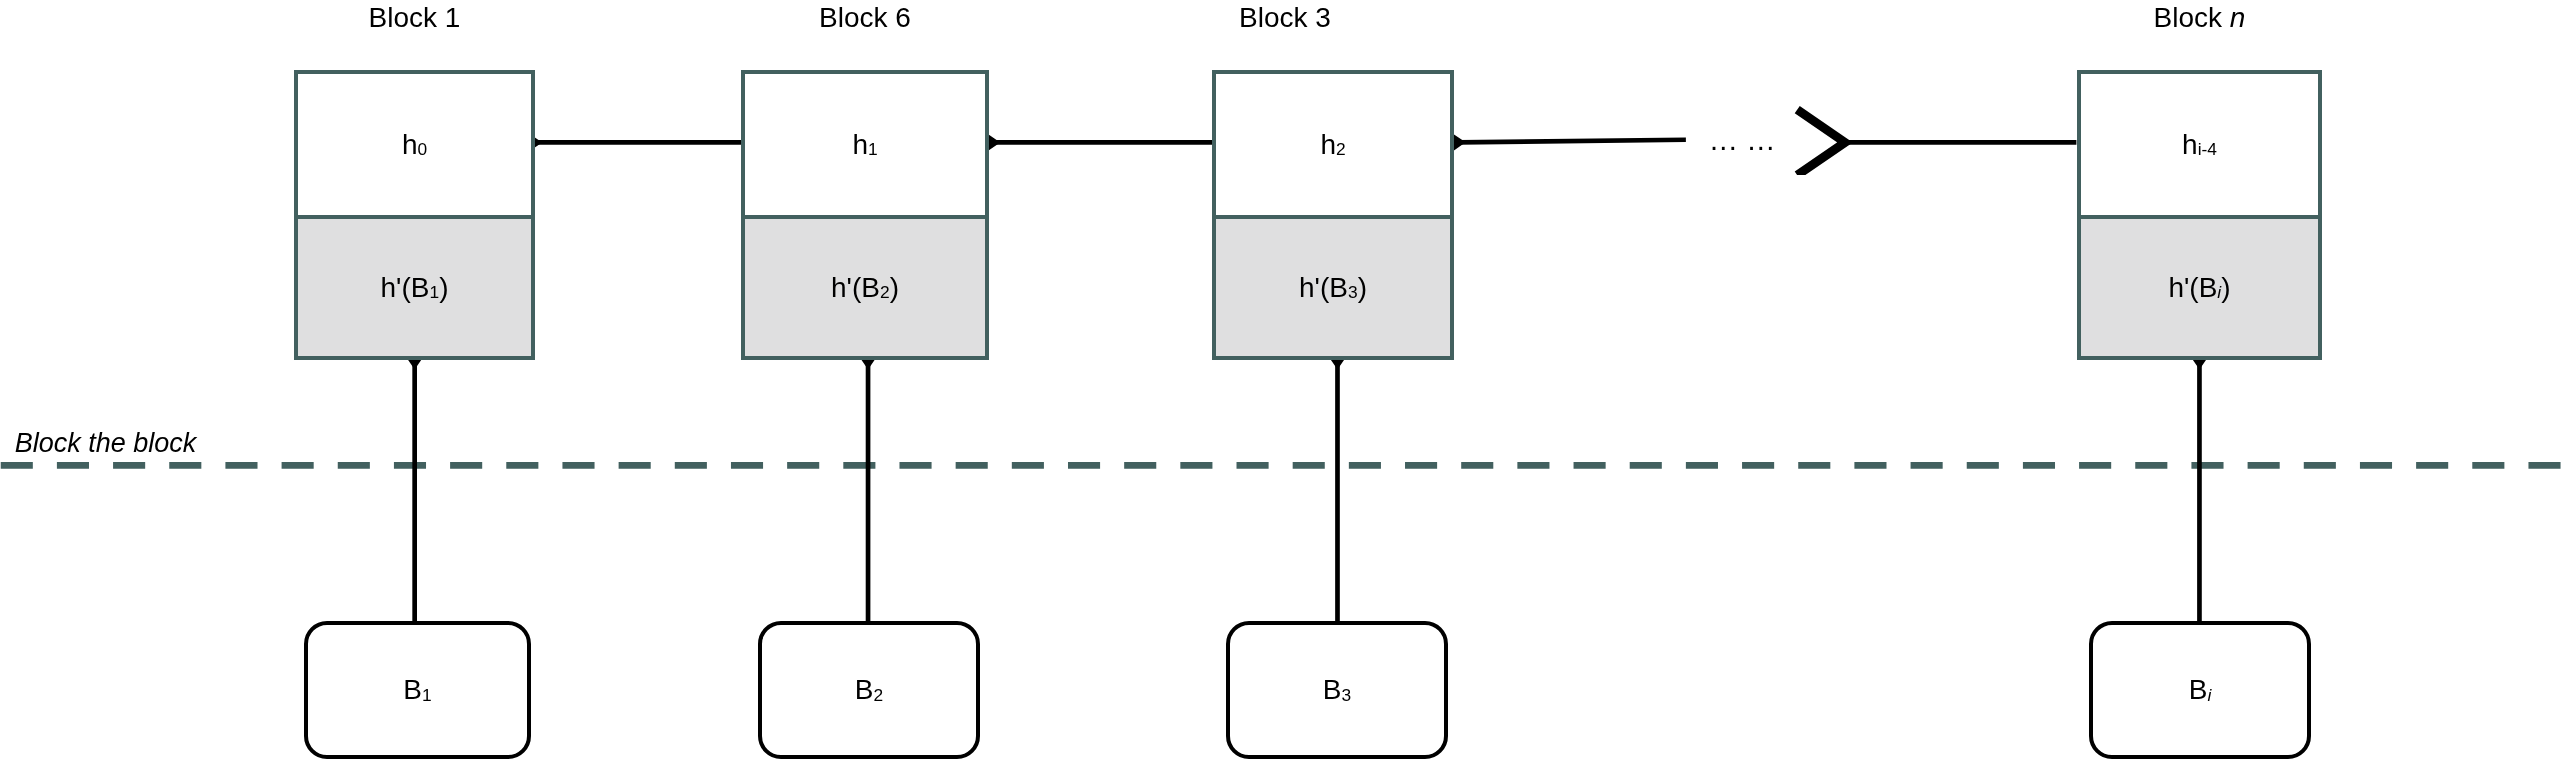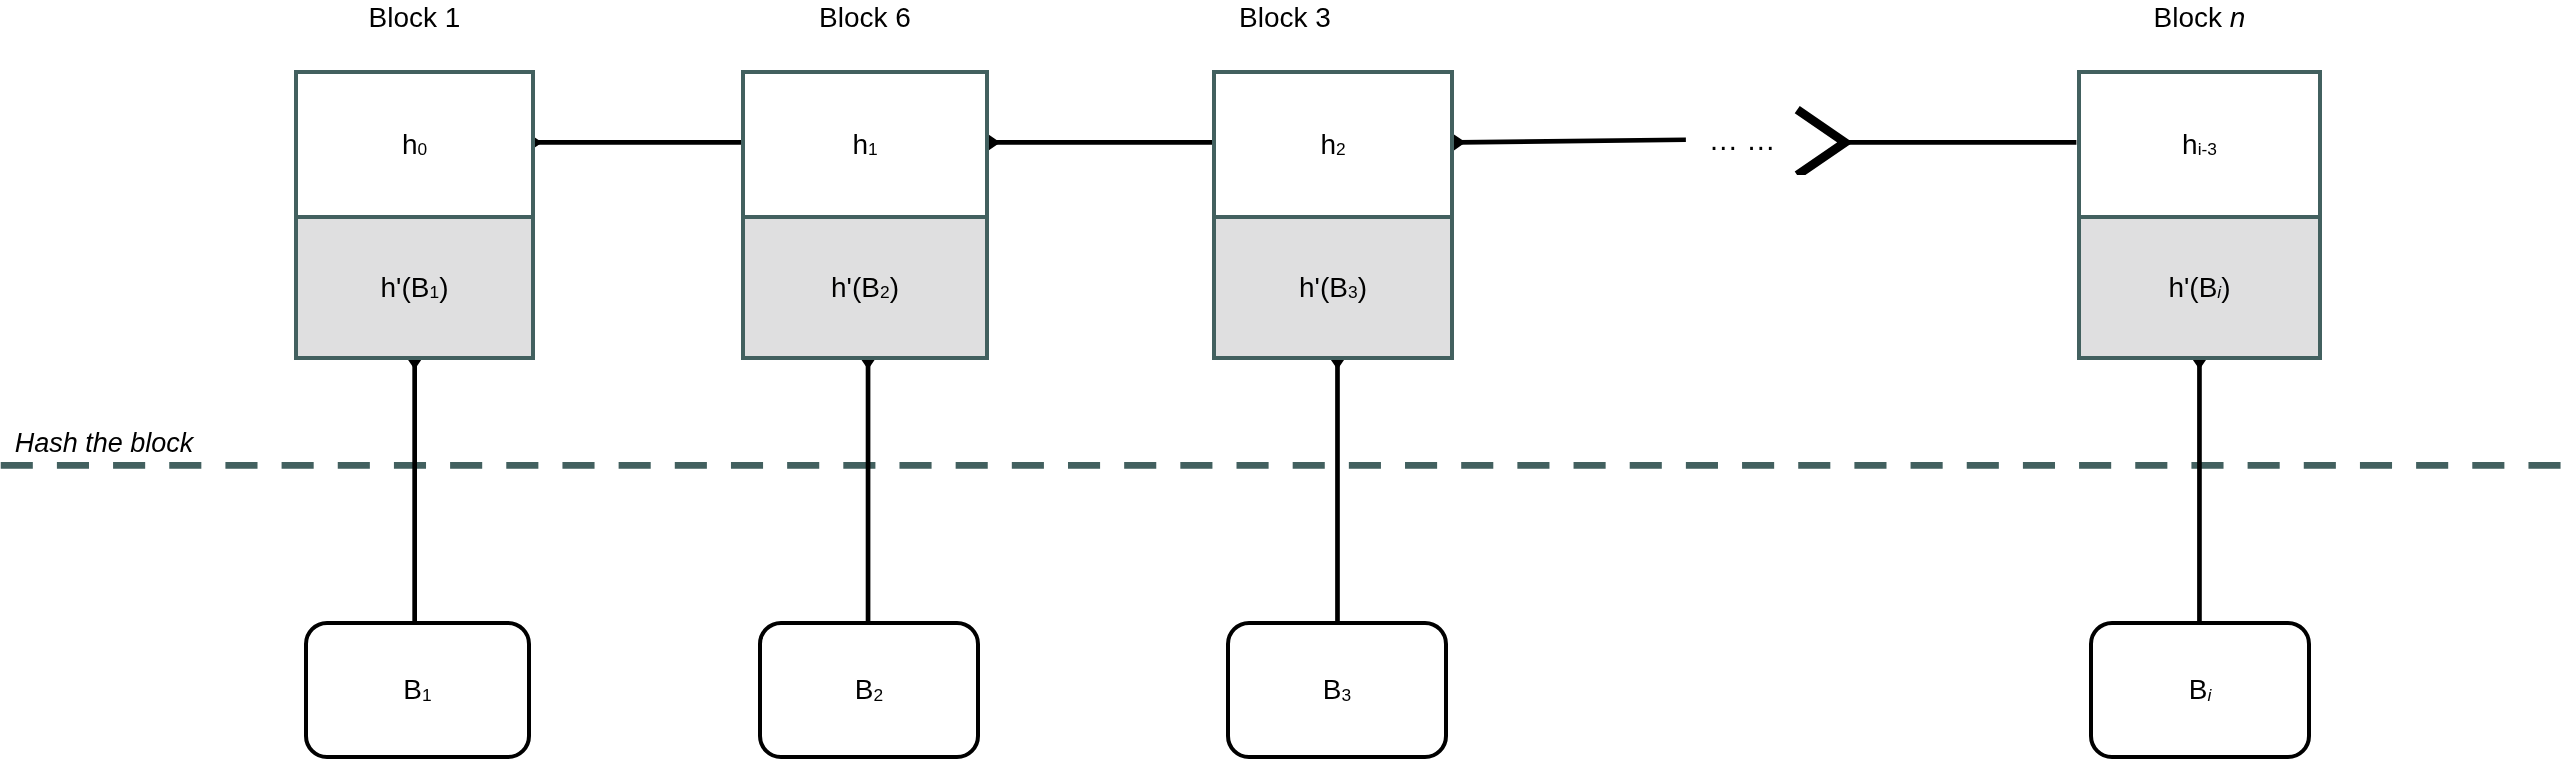--- a/index.html
+++ b/index.html
@@ -206,35 +206,35 @@
       <div class="cell cell-hash-self">
         <span>h'(B</span>
           <sub>3</sub>
           <span>)</span>
       </div>
     </div>
 
     <div class="chain-block" style="left:2077px; top:70px; width:245px; height:290px;">
       <div class="cell cell-hash-prev">
         <span>h</span>
-          <sub>i-3</sub>
+          <sub>i-4</sub>
       </div>
       <div class="cell cell-hash-self">
         <span>h'(B</span>
           <sub class="ital">i</sub>
           <span>)</span>
       </div>
     </div>
 
     <div class="ellipsis" style="left:1710px; top:124px;">
       <span>... ...</span>
     </div>
 
     <div class="sep-caption" style="left:14.7px; top:428px;">
-      <span>Hash the block</span>
+      <span>Block the block</span>
     </div>
 
     <div class="data-block" style="left:304px; top:621px; width:227px; height:138px;">
       <span>B</span>
         <sub>1</sub>
     </div>
 
     <div class="data-block" style="left:758px; top:621px; width:222px; height:138px;">
       <span>B</span>
         <sub>2</sub>

